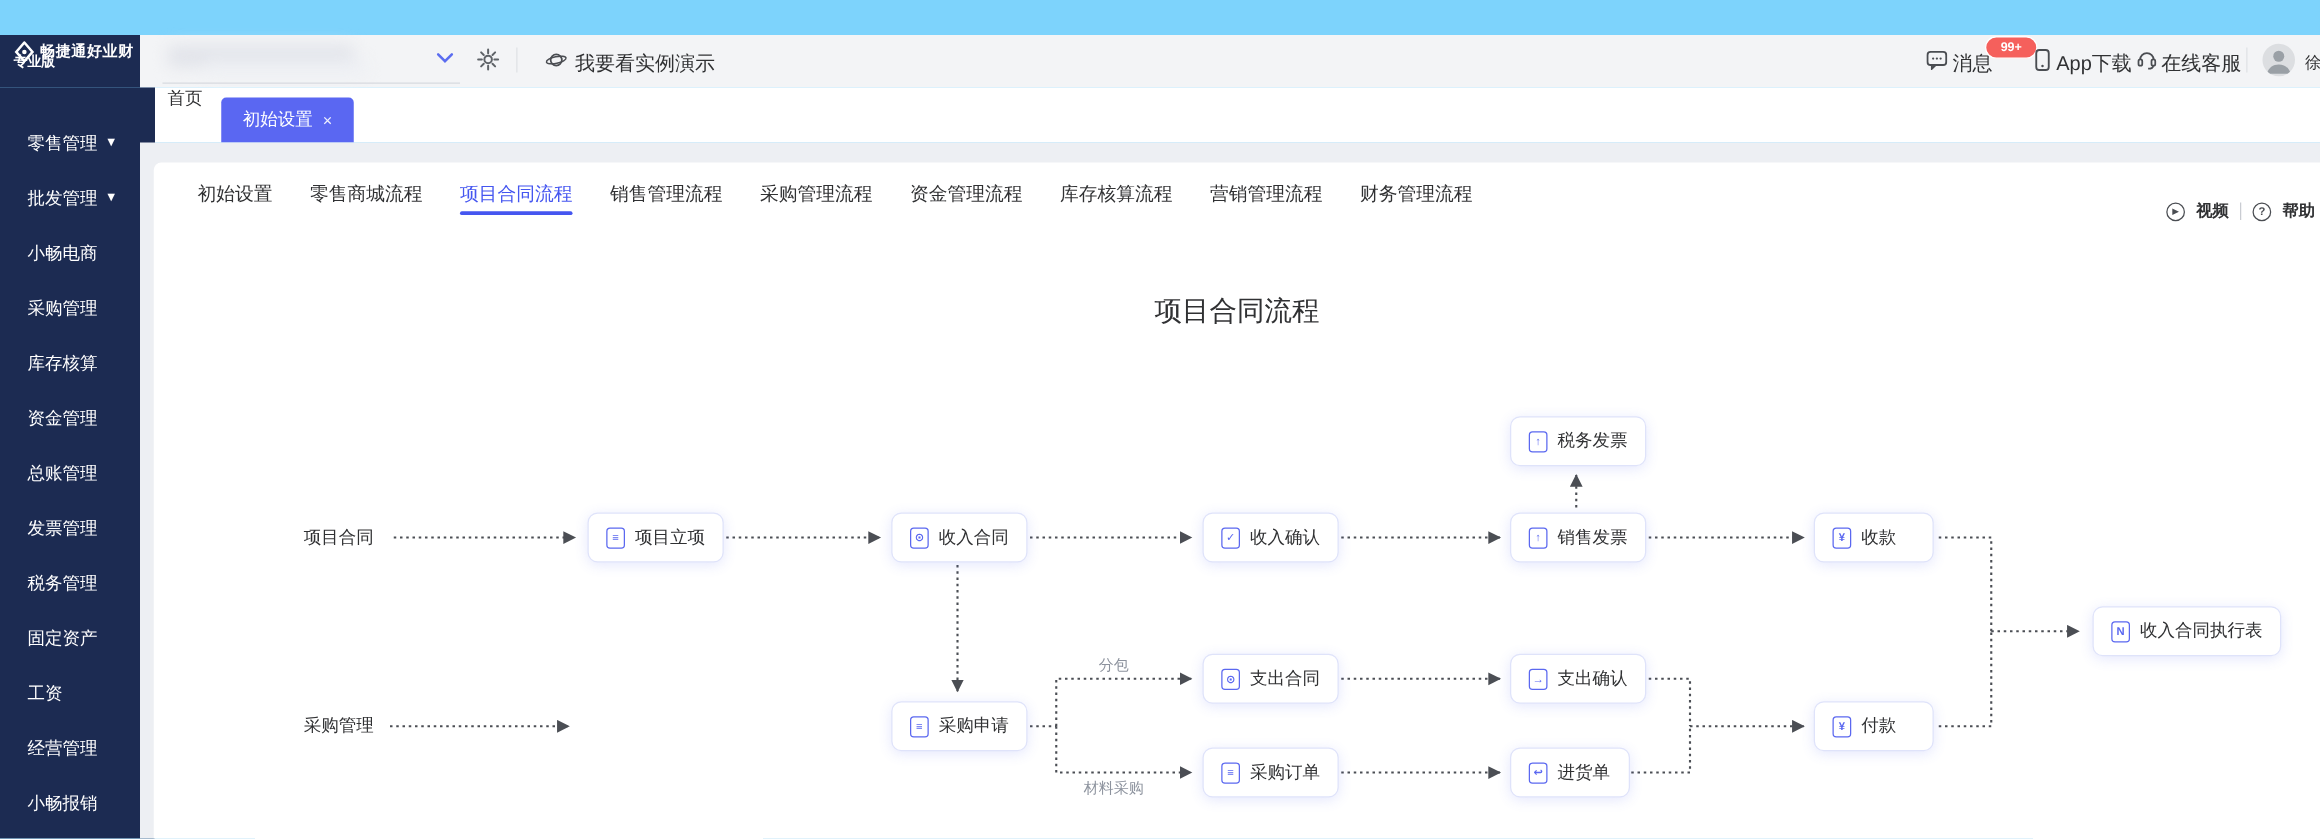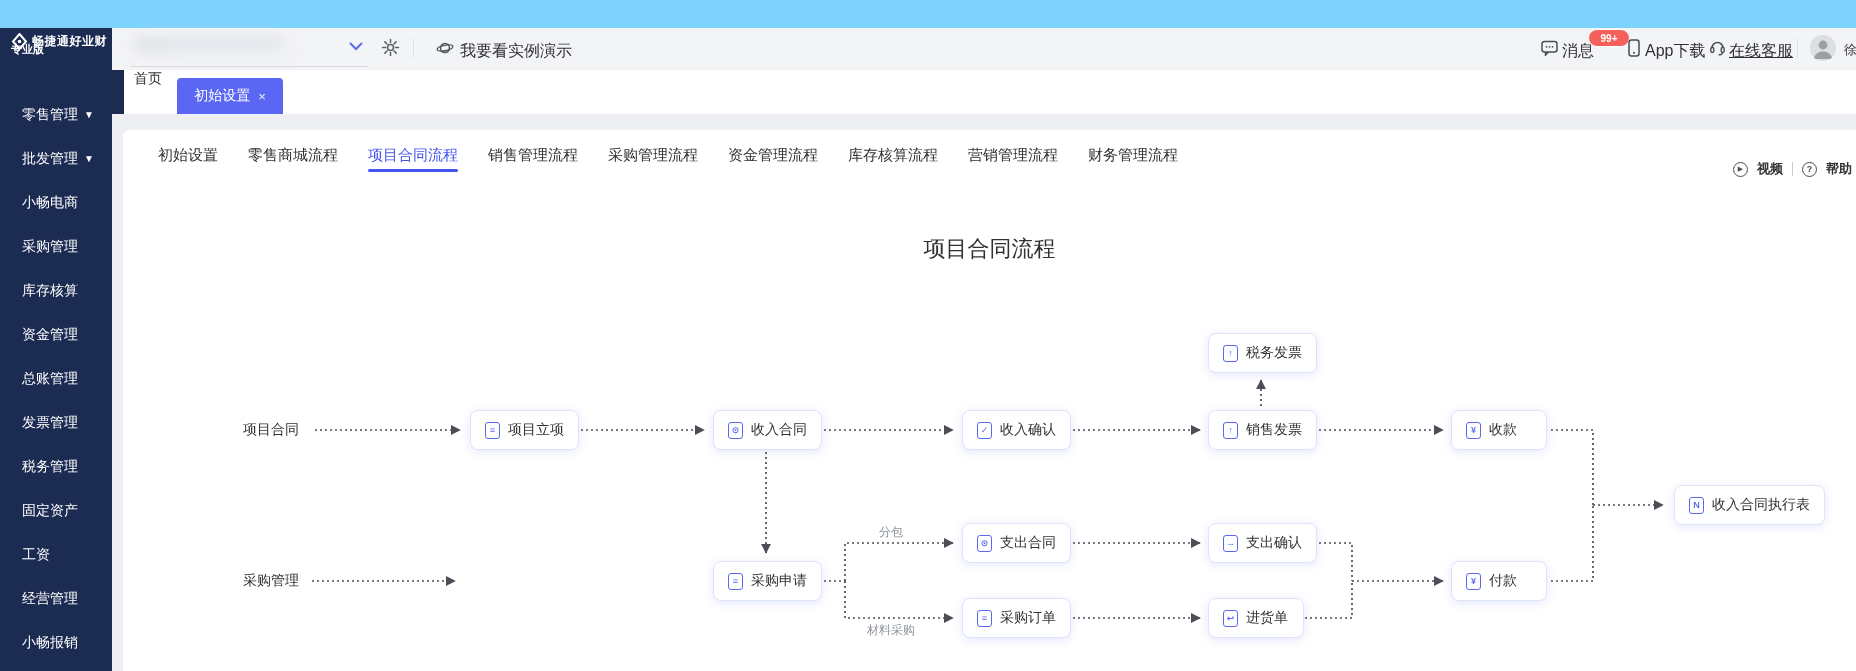--- a/index.html
+++ b/index.html
@@ -120,21 +120,21 @@
   </span>
   <span class="htext" style="left:1645px;">App下载</span>
   <span class="hicon" style="left:1709px;top:39px;">
     <svg width="17" height="17" viewBox="0 0 17 17">
         <path d="M3 9a5.5 5.5 0 0 1 11 0" fill="none" stroke="#4a4d52" stroke-width="1.5"></path>
         <rect x="1.8" y="8.5" width="3" height="5" rx="1.4" fill="none" stroke="#4a4d52" stroke-width="1.4"></rect>
         <rect x="12.2" y="8.5" width="3" height="5" rx="1.4" fill="none" stroke="#4a4d52" stroke-width="1.4"></rect>
         <path d="M13.5 13.5c0 1.7-1.8 2.4-4 2.4" fill="none" stroke="#4a4d52" stroke-width="1.4"></path>
       </svg>
   </span>
-  <span class="htext" style="left:1729px;text-decoration:underline;">在线客服</span>
+  <span class="htext" style="left:1729px;">在线客服</span>
   <div class="hdivider" style="left:1797px;"></div>
   <span class="avatar">
     <svg width="26" height="26" viewBox="0 0 26 26">
         <circle cx="13" cy="10" r="4.4" fill="#9aa0a6"></circle>
         <path d="M3.5 24c1.2-5 5-7.5 9.5-7.5s8.3 2.5 9.5 7.5" fill="#9aa0a6"></path>
       </svg>
   </span>
   <span class="user-name">徐泽</span>
 
   <div class="tabbar"></div>

